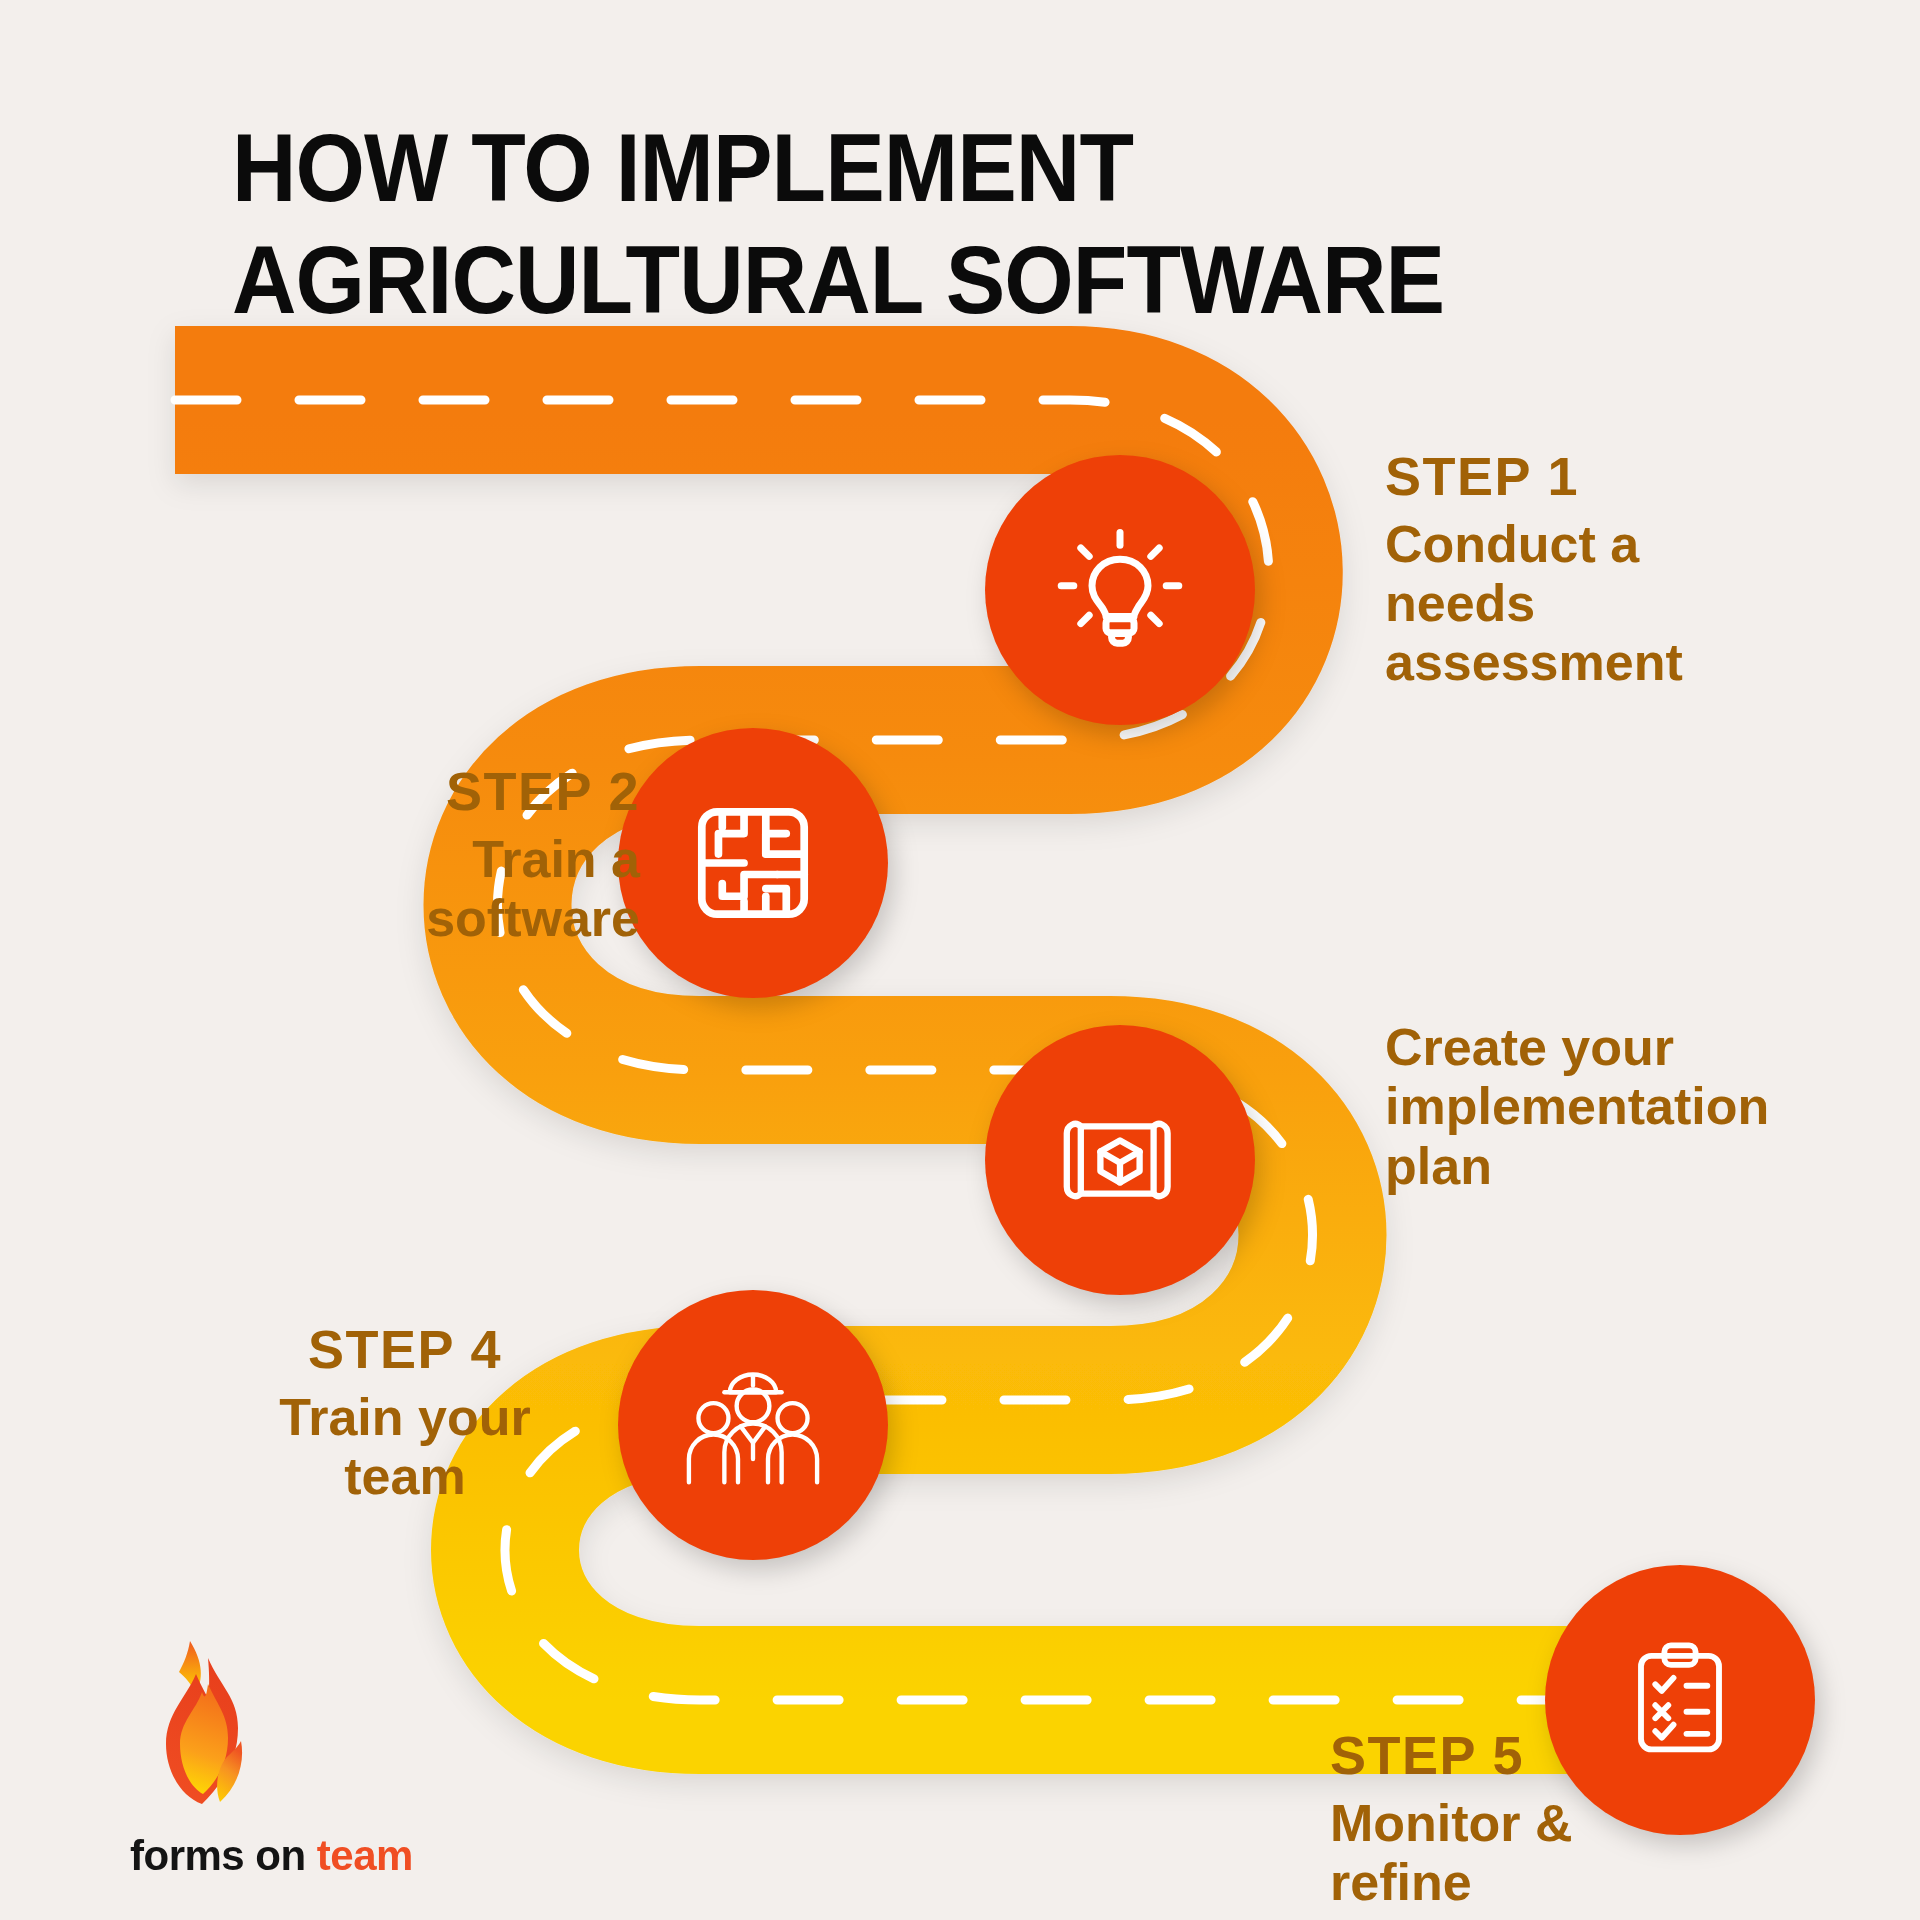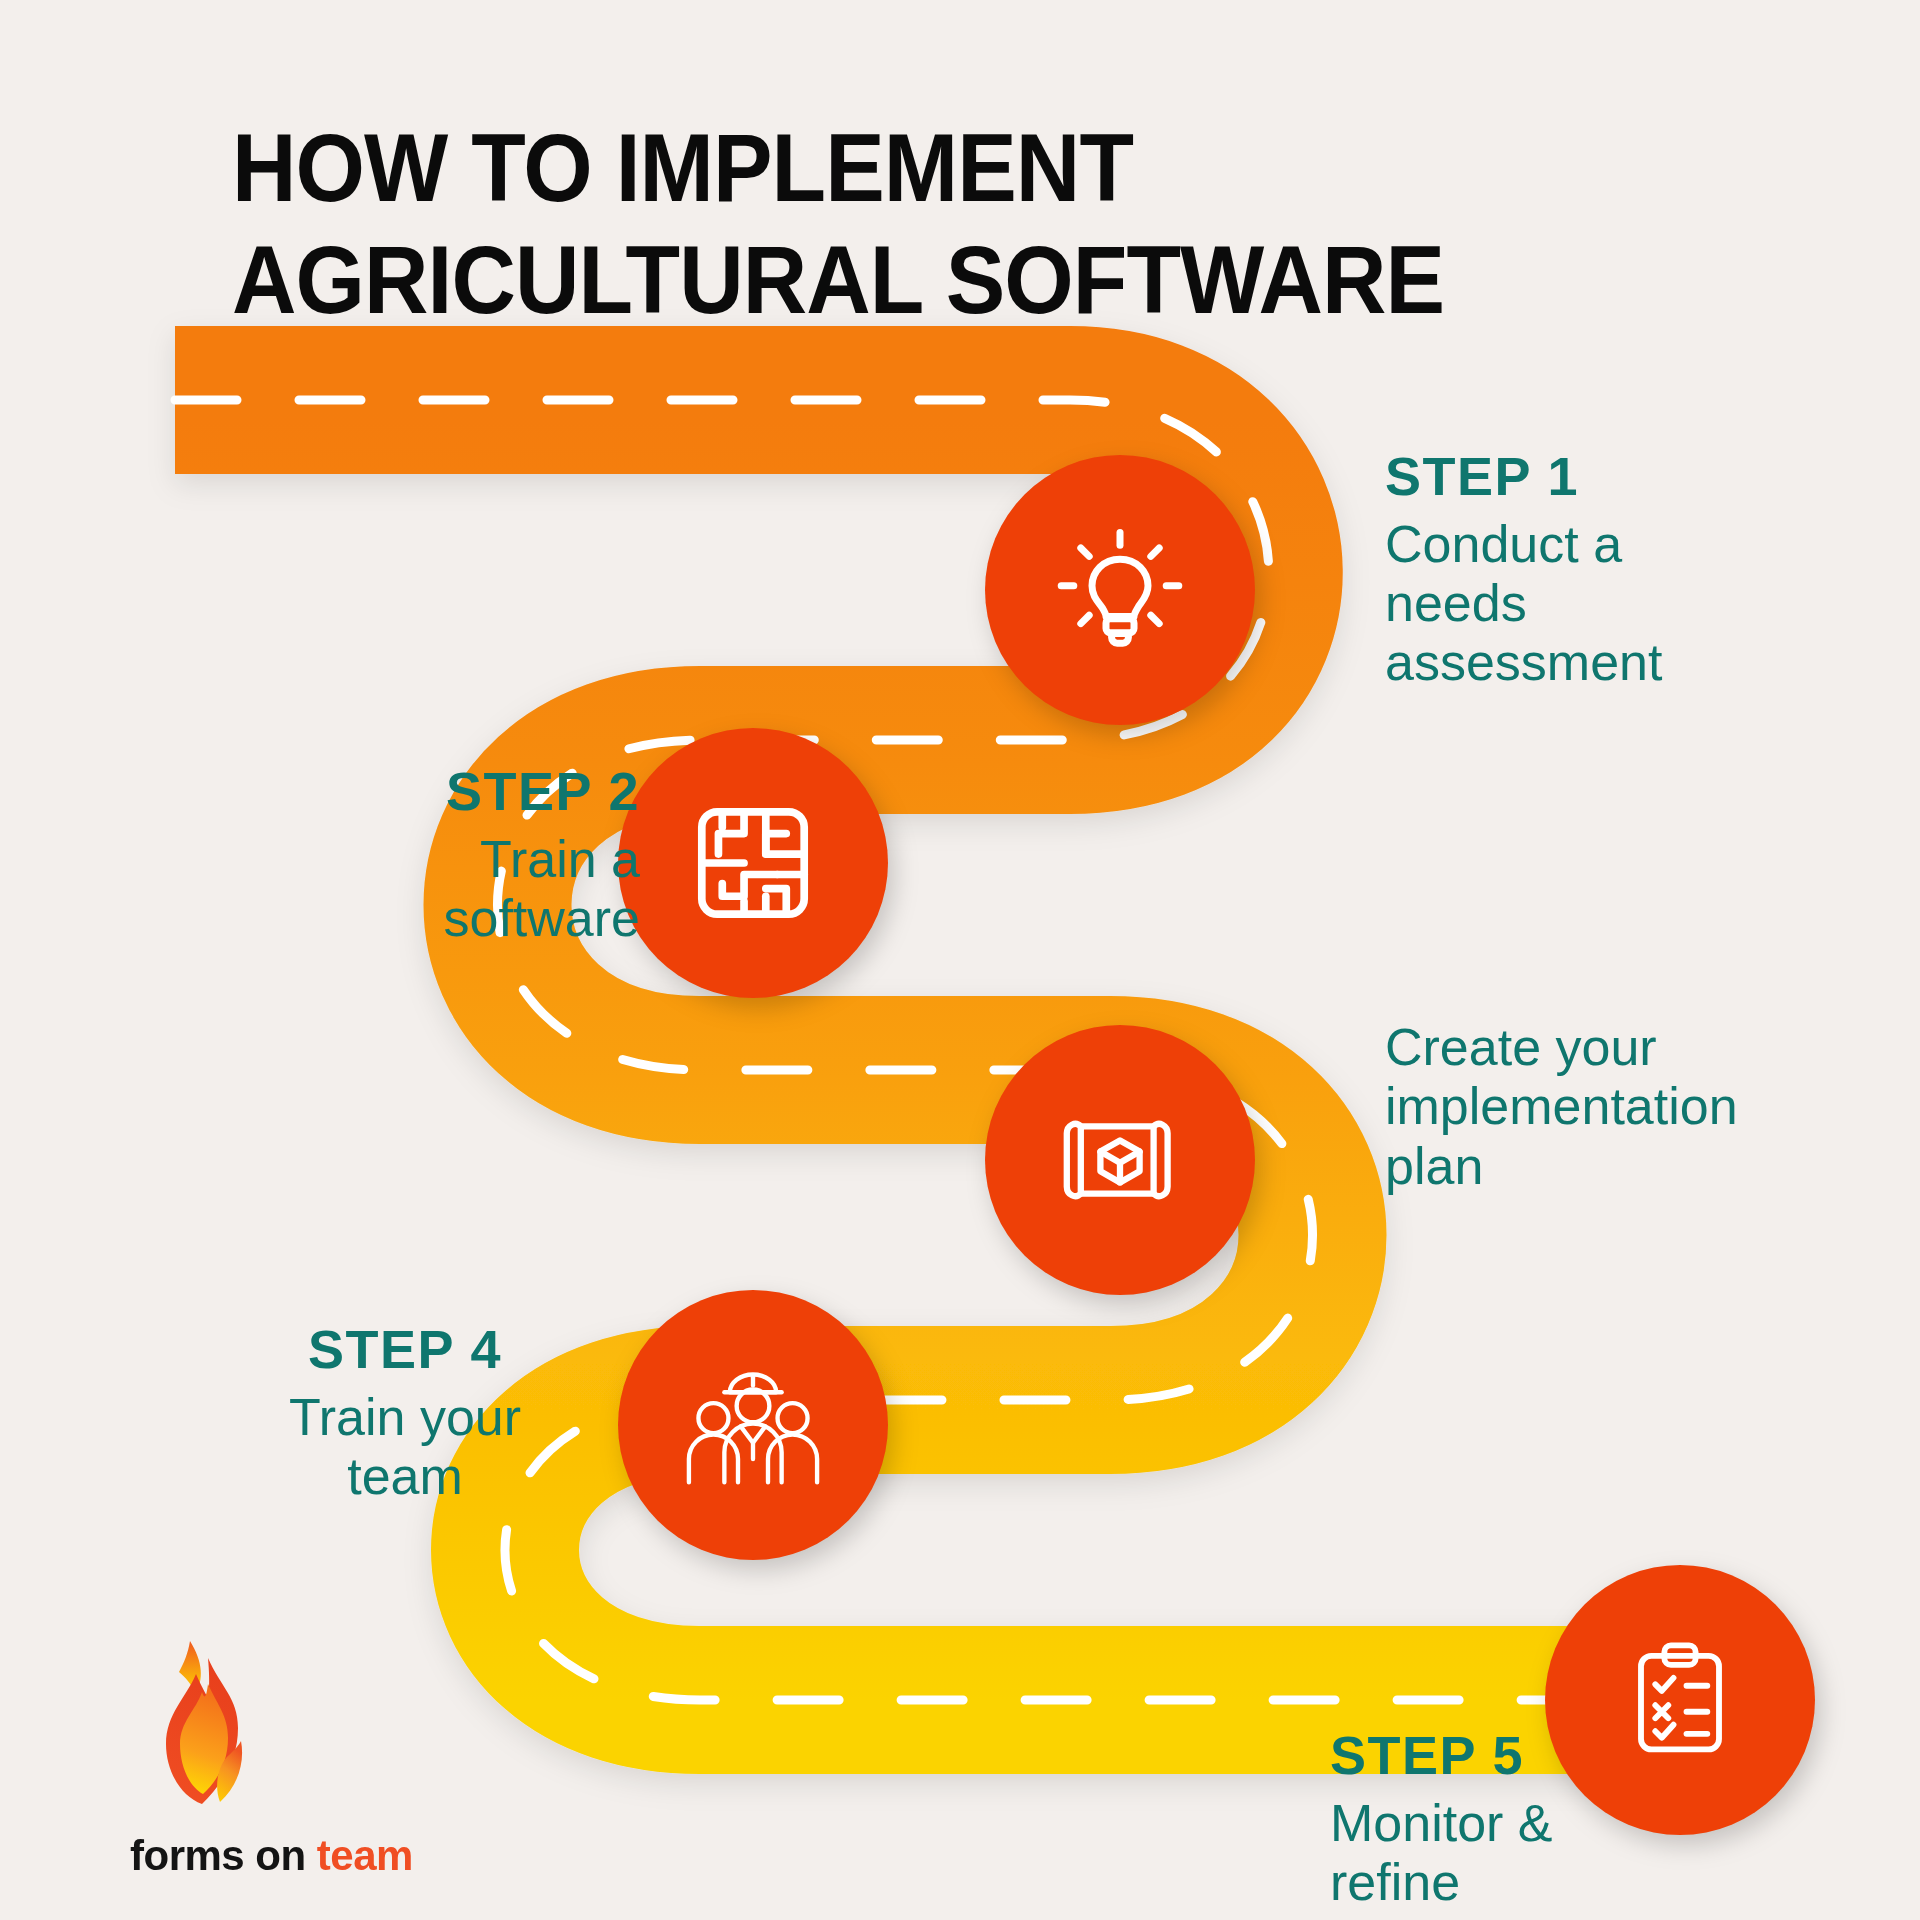--- a/index.html
+++ b/index.html
@@ -59,32 +59,32 @@
     background: #EE4007;
     display: flex;
     align-items: center;
     justify-content: center;
   }
   .node svg { display: block; }
 
   
   .step-text {
     position: absolute;
-    color: #0f766e;
+    color: #a16207;
   }
   .step-label {
     font-size: 54px;
     font-weight: 700;
     letter-spacing: 1.5px;
     line-height: 1.18;
     margin-bottom: 6px;
   }
   .step-desc {
     font-size: 52px;
-    font-weight: 400;
+    font-weight: 700;
     line-height: 1.14;
     white-space: pre-line;
   }
   .align-left  { text-align: left; }
   .align-right { text-align: right; }
 
   
   #logo {
     position: absolute;
     left: 130px;

